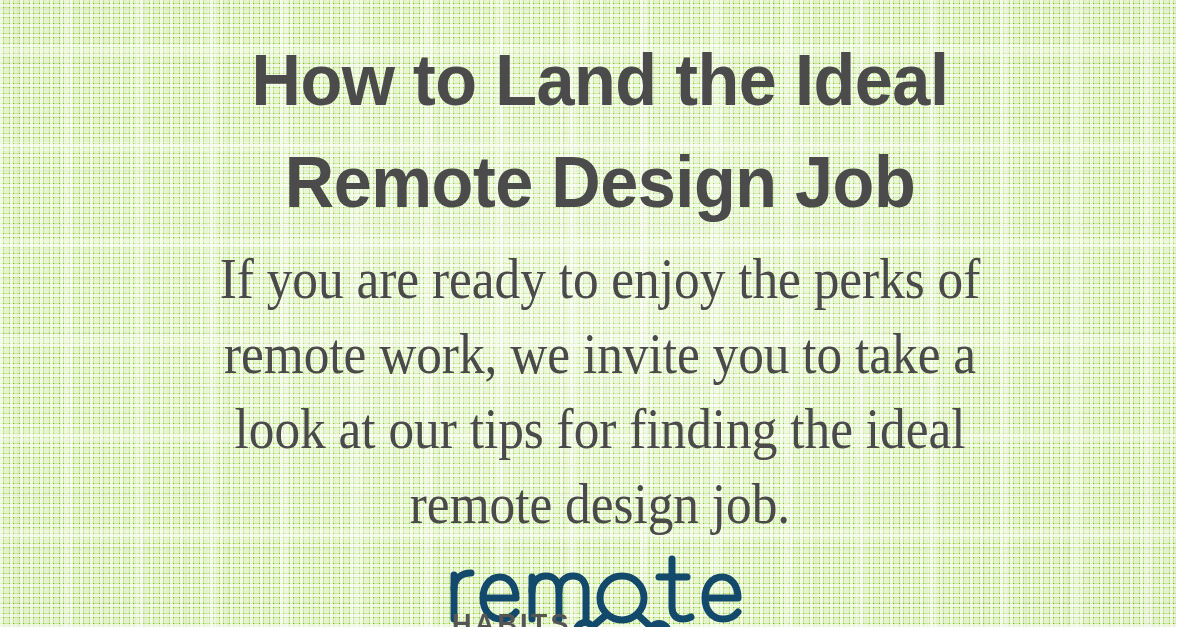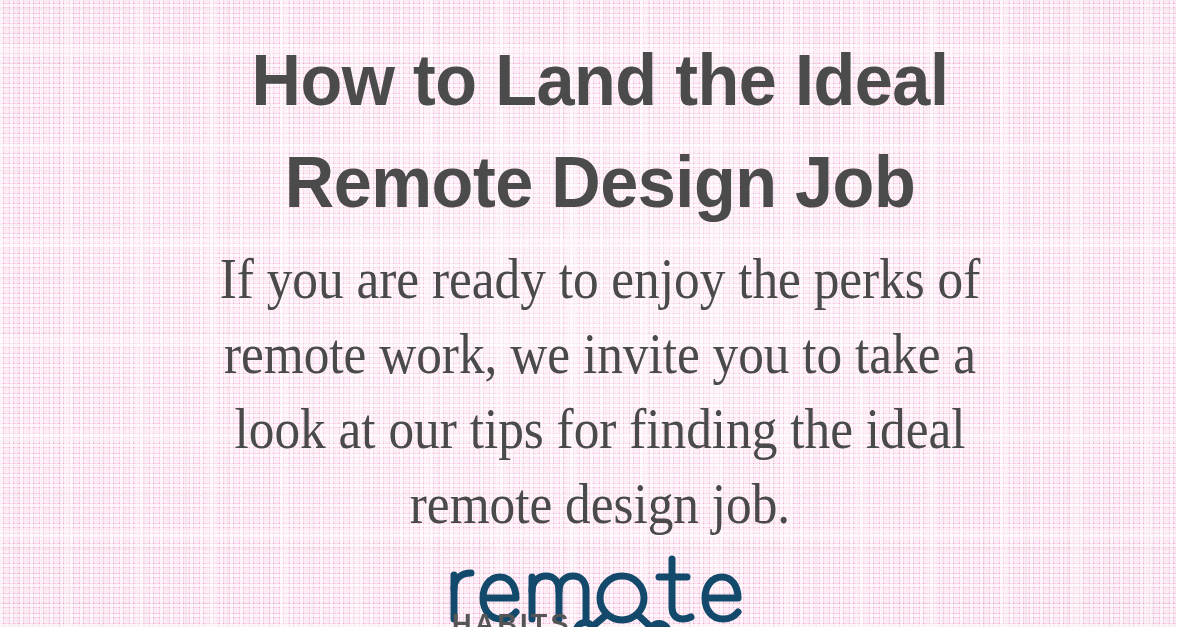--- a/index.html
+++ b/index.html
@@ -14,21 +14,21 @@
     overflow: hidden;
     font-family: "Liberation Sans", sans-serif;
   }
 
   
   .card {
     position: relative;
     width: 1176px;
     height: 627px;
     box-sizing: border-box;
-    background-color: #f9a8d4;
+    background-color: #84cc16;
     overflow: hidden;
   }
 
   
   .texture-layer {
     position: absolute;
     inset: 0;
     pointer-events: none;
   }
 

